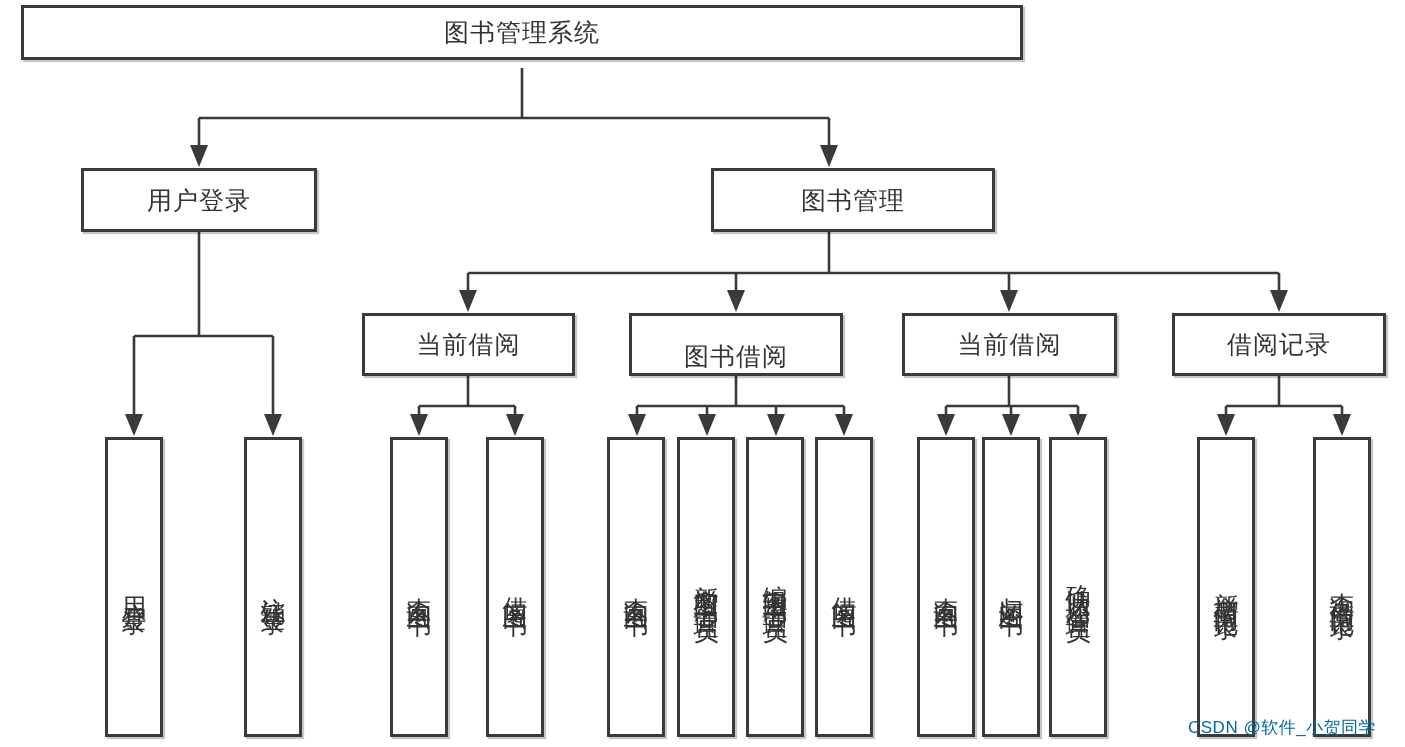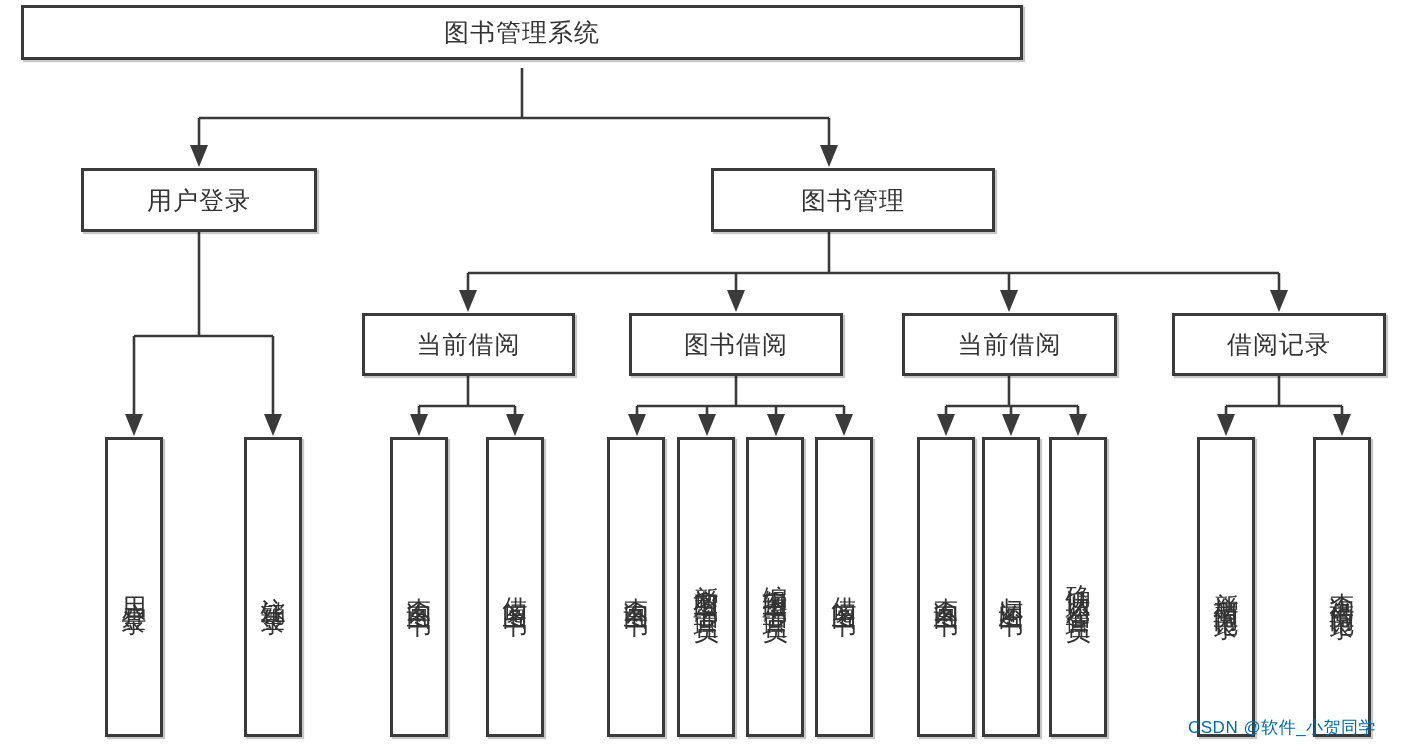--- a/index.html
+++ b/index.html
@@ -43,21 +43,21 @@
     line-height: 1;
     font-size: 25px;
     color: #333333;
   }
 
   
   .n-root  { left: 21px;   top: 5px;  width: 1002px; height: 55px; }
   .n-l2a   { left: 81px;   top: 168px; width: 236px;  height: 64px; }
   .n-l2b   { left: 711px;  top: 168px; width: 284px;  height: 64px; }
   .n-l3a   { left: 362px;  top: 313px; width: 213px;  height: 63px; }
-  .n-l3b   { left: 629px;  top: 313px; width: 214px;  height: 63px; }
+  .n-l3b   { left: 629px;  top: 313px; width: 214px;  height: 63px; align-items: flex-end; }
   .n-l3c   { left: 902px;  top: 313px; width: 215px;  height: 63px; }
   .n-l3d   { left: 1172px; top: 313px; width: 214px;  height: 63px; }
 
   
   .node.vert { top: 437px; width: 58px; height: 300px; }
   .n-a1 { left: 105px;  }
   .n-a2 { left: 244px;  }
   .n-b1 { left: 390px;  }
   .n-b2 { left: 486px;  }
   .n-c1 { left: 607px;  width: 60px; }

